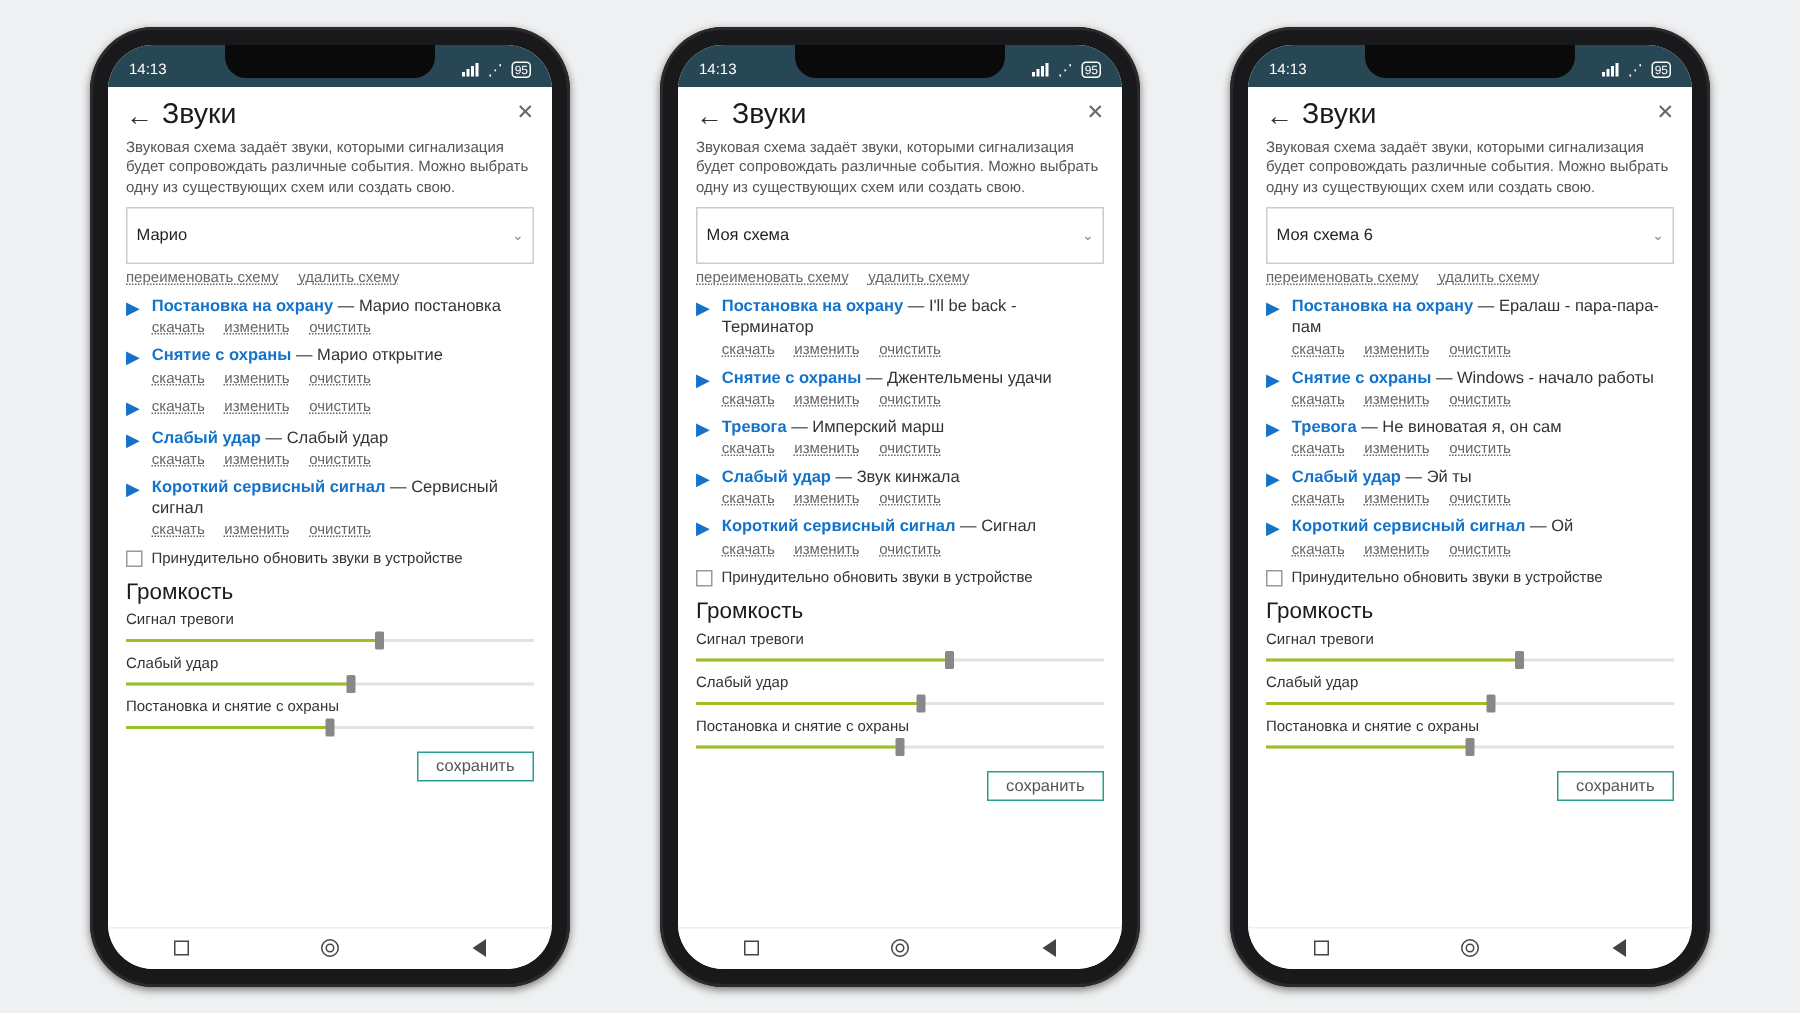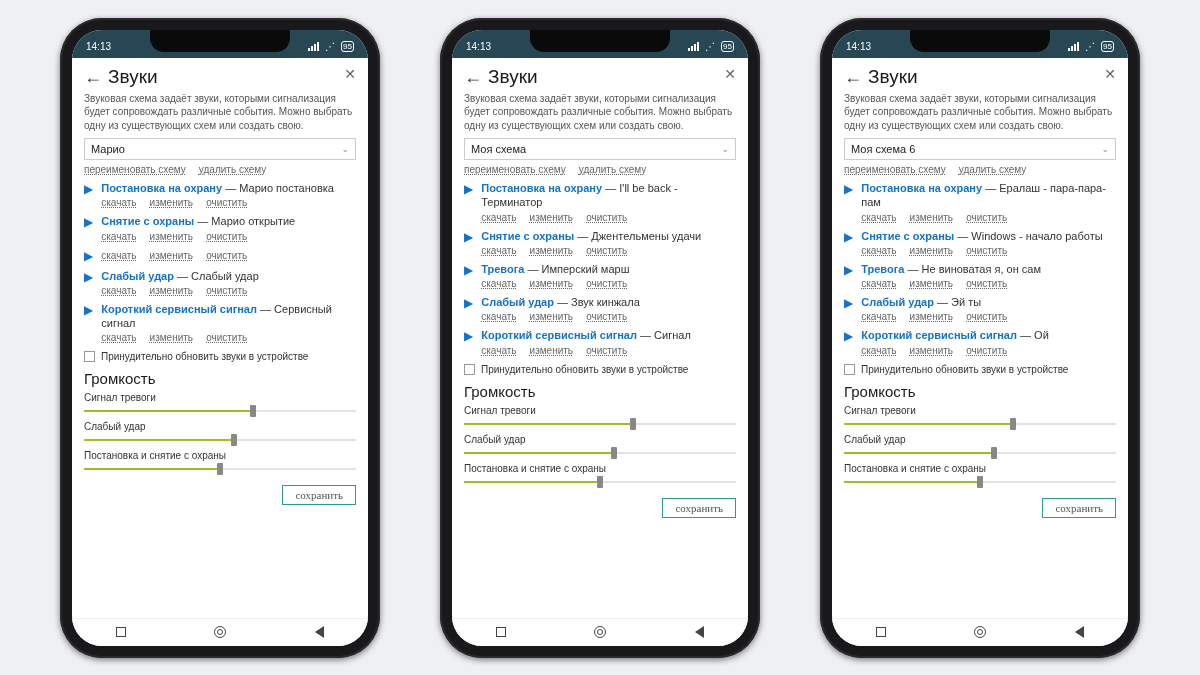--- a/index.html
+++ b/index.html
@@ -85,21 +85,21 @@
   }
   .close{
     position:absolute;top:8px;right:12px;
     font-size:14px;color:#666;cursor:pointer;
   }
   .title-row{display:flex;align-items:center;gap:6px;margin:2px 0 4px 0;}
   .back{font-size:18px;color:#333;line-height:1;}
   .title{font-size:19px;font-weight:400;color:var(--heading);}
   .desc{font-size:10px;color:#555;line-height:1.35;margin-bottom:6px;}
   .select{
-    width:100%;height:22px;border:1px solid var(--border);
+    width:100%;height:38px;border:1px solid var(--border);
     font-size:11px;padding:0 6px;display:flex;align-items:center;
     justify-content:space-between;background:#fff;
   }
   .chev{font-size:9px;color:#888;}
   .scheme-actions{margin:3px 0 6px 0;}
   .scheme-actions span, .sound-actions span{
     color:var(--link);text-decoration:underline dotted;
     font-size:10px;margin-right:10px;cursor:pointer;
   }
   .sounds{margin-top:4px;}
@@ -117,21 +117,20 @@
   .vol-title{font-size:15px;font-weight:400;margin:6px 0 4px 0;color:var(--heading);}
   .slider-row{margin:5px 0;}
   .slider-label{font-size:10px;color:#333;margin-bottom:3px;}
   .slider{position:relative;height:10px;}
   .track{position:absolute;top:4px;left:0;right:0;height:2px;background:#e2e2e2;}
   .fill{position:absolute;top:4px;left:0;height:2px;background:var(--accent);}
   .thumb{position:absolute;top:-1px;width:6px;height:12px;background:#888;border-radius:1px;}
   .footer{
     display:flex;justify-content:flex-end;margin-top:auto;
     padding-top:6px;
-    font-family:Liberation Serif, serif;
   }
   .save{
     border:1px solid var(--teal);color:#555;
     padding:3px 12px;font-size:11px;background:#fff;
   }
   .navbar{
     height:28px;background:#fff;border-top:1px solid #eee;
     display:flex;align-items:center;justify-content:space-around;
   }
   .nav-sq{width:10px;height:10px;border:1.5px solid #444;}

